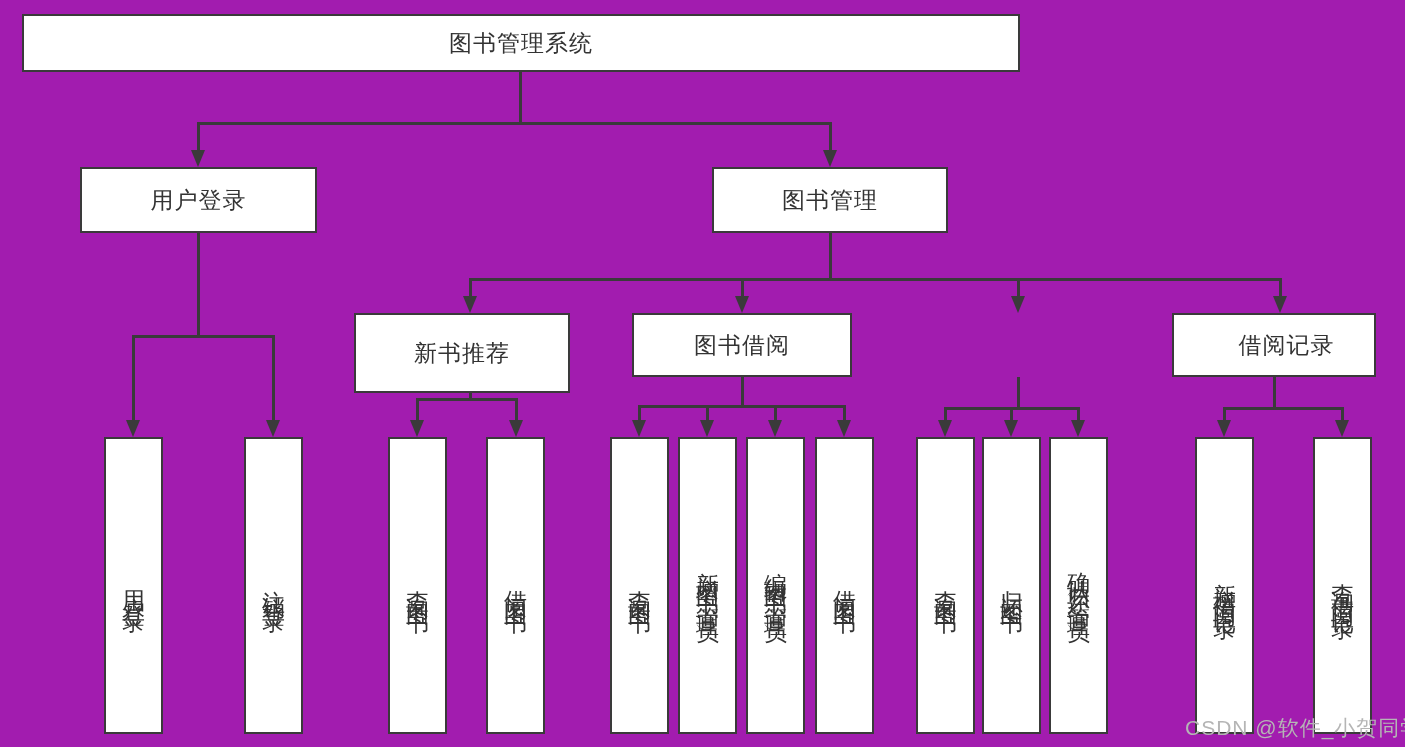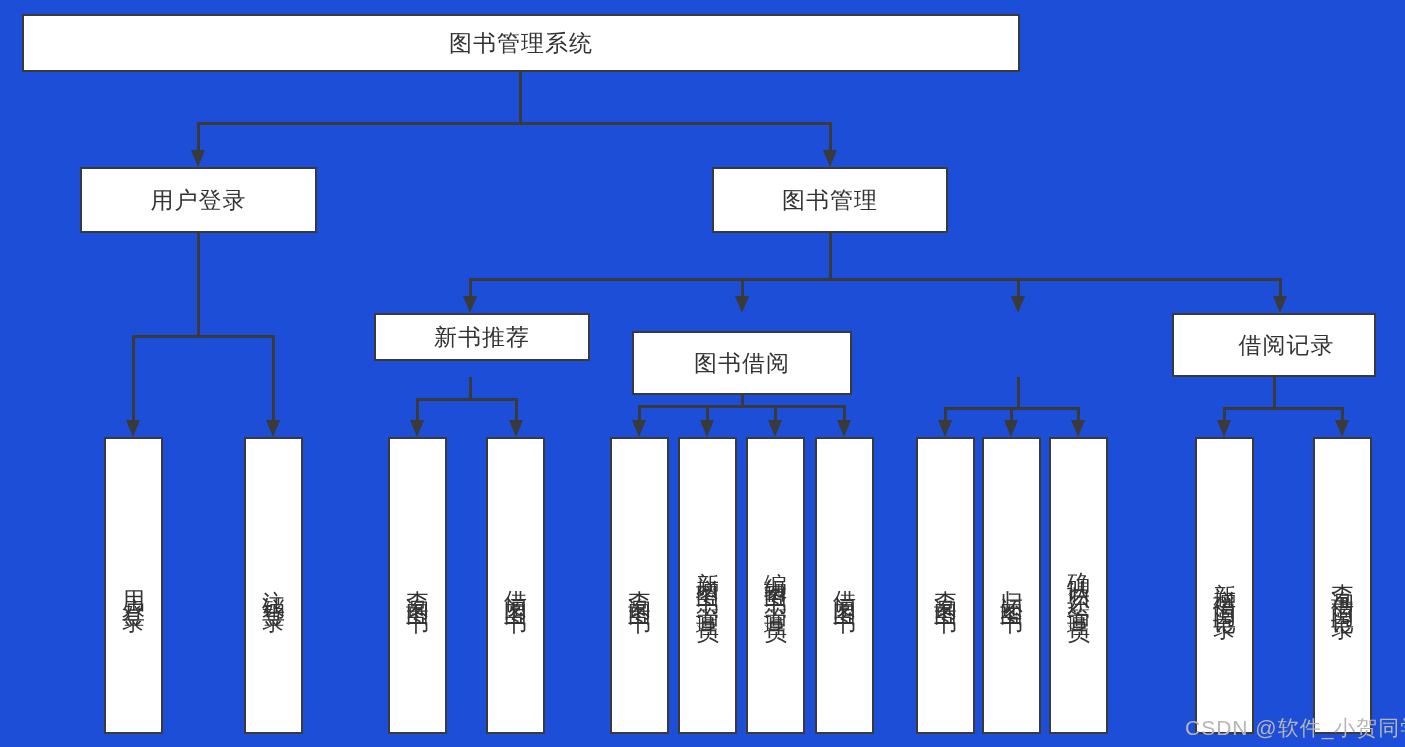--- a/index.html
+++ b/index.html
@@ -5,21 +5,21 @@
   html, body {
     margin: 0;
     padding: 0;
     background: #ffffff;
     font-family: "Liberation Sans", sans-serif;
   }
   #canvas {
     position: relative;
     width: 1405px;
     height: 747px;
-    background: #1d4ed8;
+    background: #a21caf;
     overflow: hidden;
   }
   .nbox {
     position: absolute;
     box-sizing: border-box;
     border: 2.5px solid #3a3a3a;
     background: #ffffff;
     display: flex;
     align-items: center;
     justify-content: center;
@@ -77,25 +77,25 @@
   </div>
 
   <div class="nbox" style="left:80px; top:167px; width:237px; height:66px;">
     <span>用户登录</span>
   </div>
 
   <div class="nbox" style="left:712px; top:167px; width:236px; height:66px;">
     <span>图书管理</span>
   </div>
 
-  <div class="nbox" style="left:374px; top:313px; width:216px; height:48px;">
+  <div class="nbox" style="left:354px; top:313px; width:216px; height:80px;">
     <span>新书推荐</span>
   </div>
 
-  <div class="nbox" style="left:632px; top:331px; width:220px; height:64px;">
+  <div class="nbox" style="left:632px; top:313px; width:220px; height:64px;">
     <span>图书借阅</span>
   </div>
 
 
   <div class="nbox" style="left:1172px; top:313px; width:204px; height:64px;padding-left:25px;">
     <span>借阅记录</span>
   </div>
 
   <div class="nbox leaf" style="left:104px; top:437px; width:59px; height:297px;">
     <span>用户登录</span>

